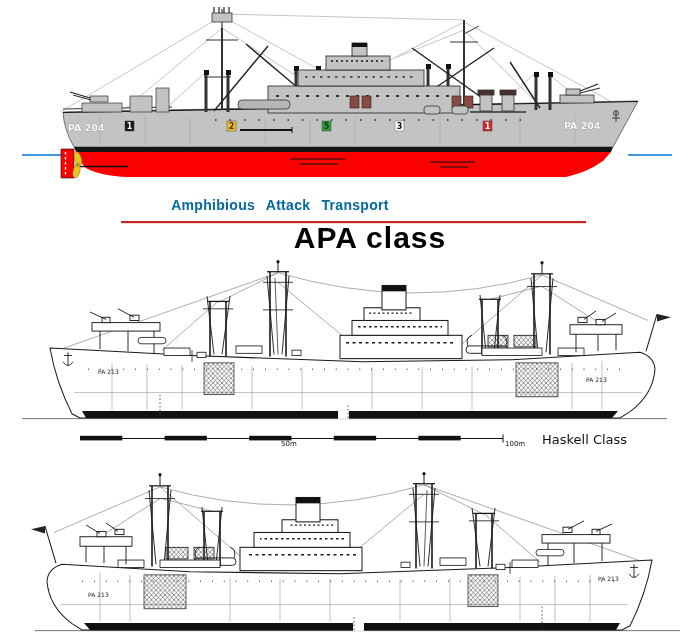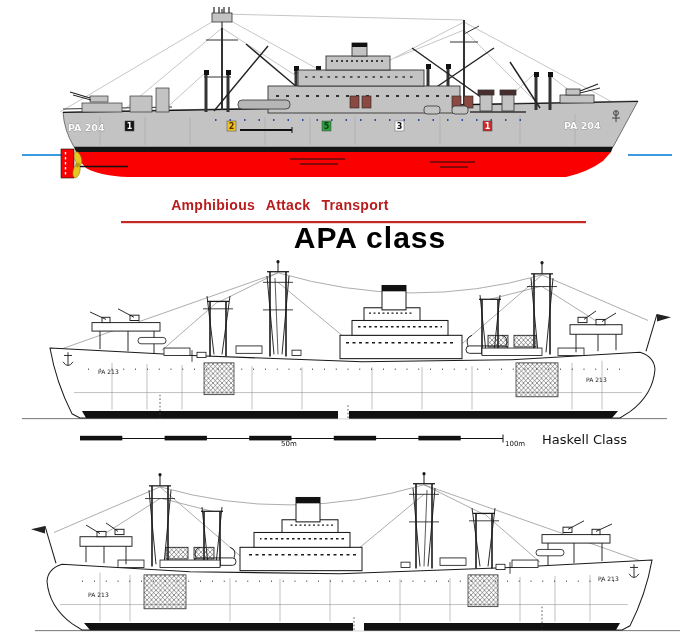--- a/index.html
+++ b/index.html
@@ -1,21 +1,21 @@
 <!DOCTYPE html>
 <html><head>
 <meta charset="utf-8">
 <style>
   html,body{margin:0;padding:0;background:#fff;}
   .stage{position:relative;width:698px;height:642px;background:#fff;overflow:hidden;
          font-family:"Liberation Sans", sans-serif;}
   .abs{position:absolute;}
   #canvas{left:0;top:0;}
   .subtitle{left:0;top:197px;width:560px;text-align:center;font-size:14px;font-weight:bold;
-            word-spacing:7px;color:#b91c1c;letter-spacing:0.3px;}
+            word-spacing:7px;color:#0369a1;letter-spacing:0.3px;}
   .main-title{left:21px;top:221px;width:698px;text-align:center;font-size:30px;font-weight:bold;
               color:#000;letter-spacing:1px;}
   svg text{font-family:"DejaVu Sans","Liberation Sans",sans-serif;}
   .flag-num{font-size:8px;font-weight:bold;}
   .hullnum-color{font-size:9.5px;font-weight:bold;paint-order:stroke;stroke:#6a6a6a;stroke-width:0.35px;}
   .hullnum-line{font-size:6px;fill:#222;}
   .scale-num{font-size:7px;fill:#111;}
   .caption{font-size:13px;fill:#111;}
 </style>
 </head>

